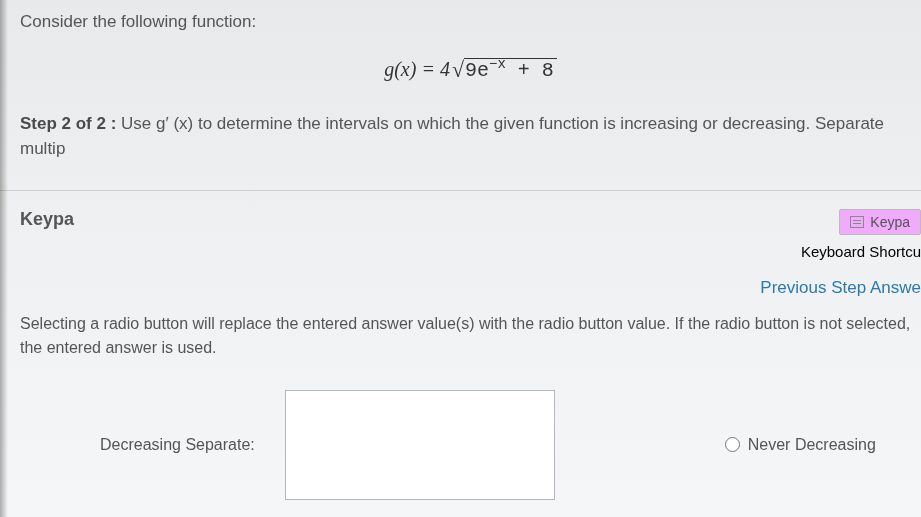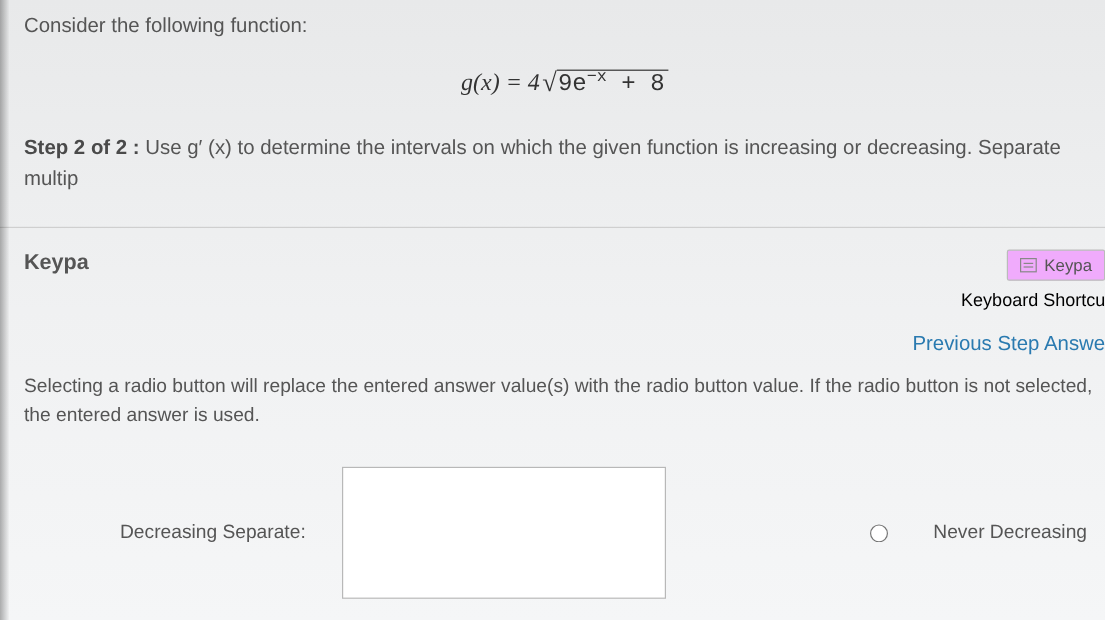--- a/index.html
+++ b/index.html
@@ -140,21 +140,21 @@
       display: inline-flex;
       align-items: center;
       gap: 8px;
       margin-left: 140px;
       cursor: pointer;
     }
     .radio-option input[type="radio"] {
       width: 15px; height: 15px;
       accent-color: #2a7ab0;
     }
-    .radio-option span { font-size: 16px; color: #555; margin-left: 30px; }
+    .radio-option span { font-size: 16px; color: #555; }
     .dark-edge {
       position: absolute;
       left: 0; top: 0; bottom: 0;
       width: 8px;
       background: linear-gradient(90deg, rgba(0,0,0,0.3), rgba(0,0,0,0));
       pointer-events: none;
     }
   </style>
 </head>
 <body>

